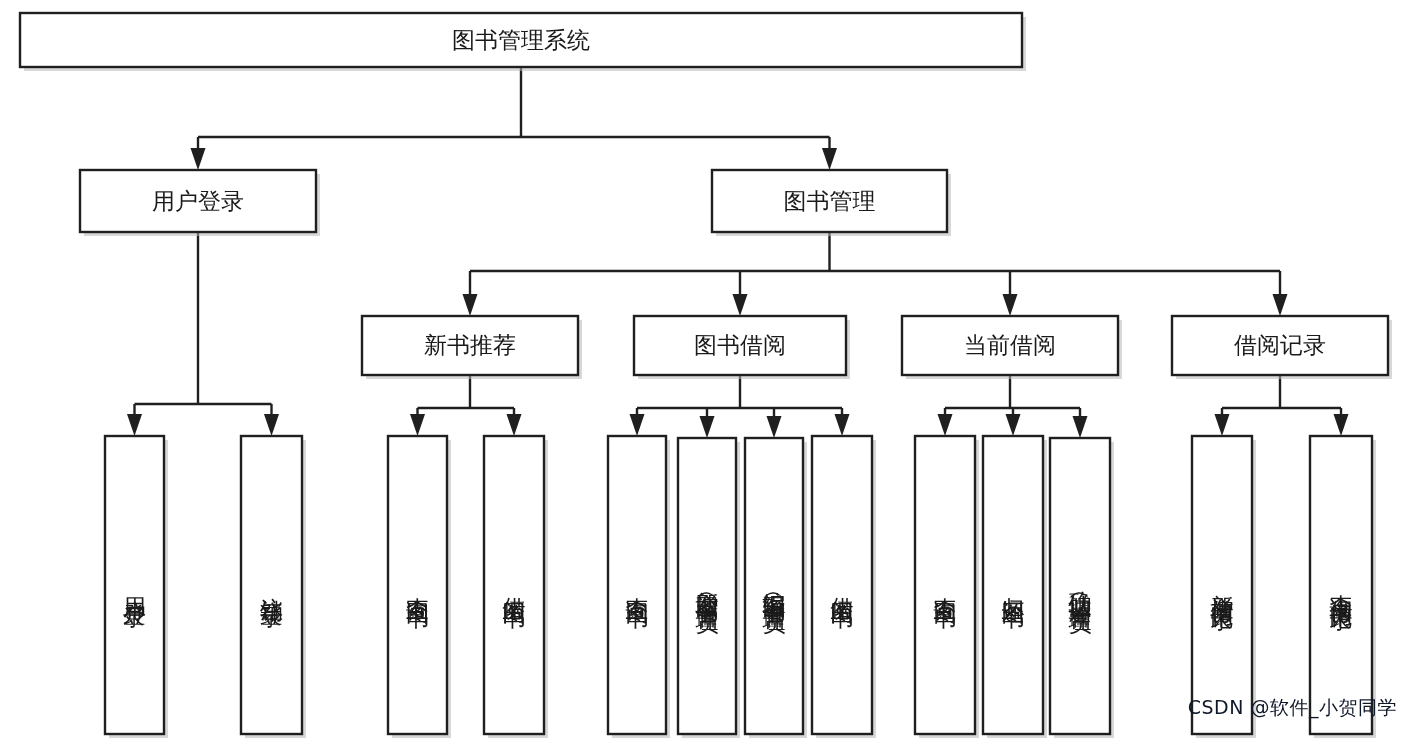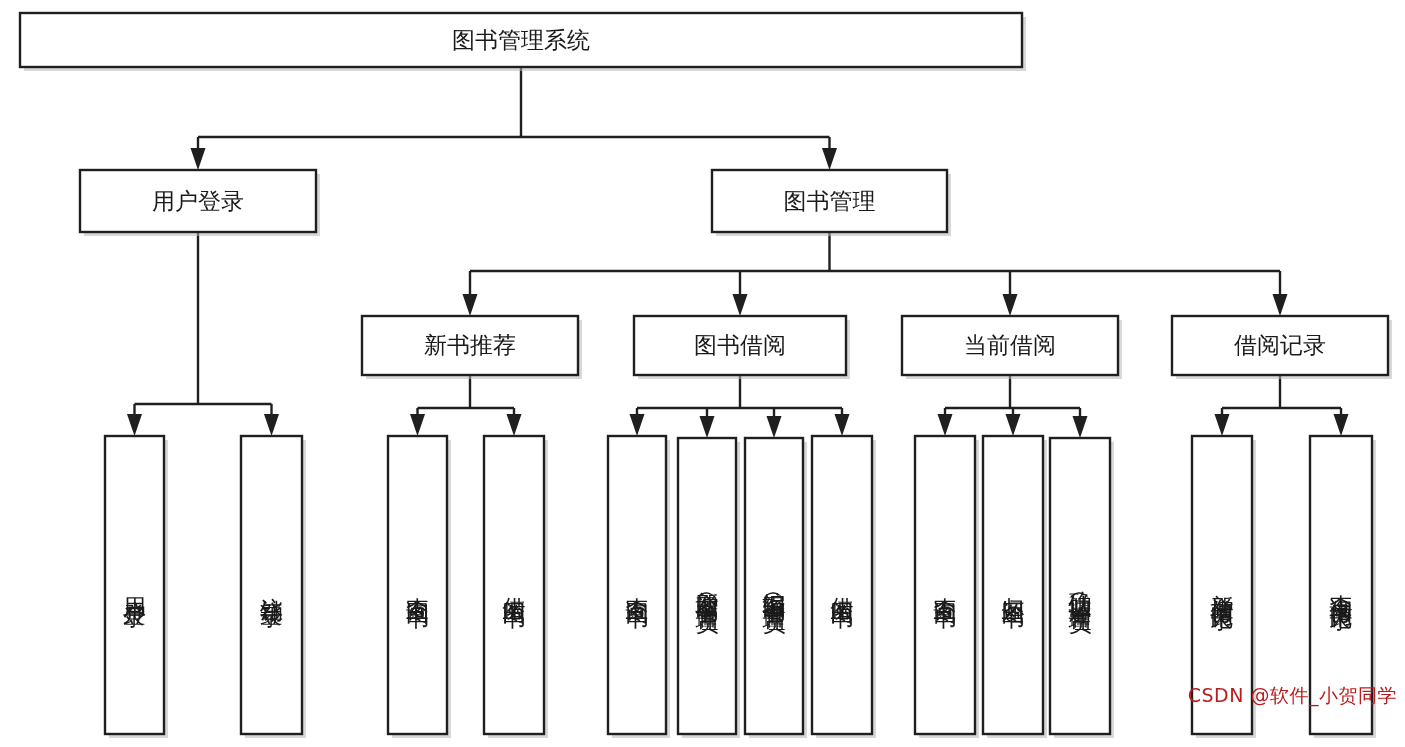--- a/index.html
+++ b/index.html
@@ -66,24 +66,24 @@
     font-family: "DejaVu Sans", "Liberation Sans", sans-serif;
     font-size: 23px;
     line-height: 1;
     letter-spacing: 3px;
     color: #1a1a1a;
     white-space: nowrap;
   }
   #watermark {
     position: absolute;
     right: 8px;
-    bottom: 16px;
+    bottom: 4px;
     font-family: "DejaVu Sans", "Liberation Sans", sans-serif;
     font-size: 19px;
-    color: #b91c1c;
+    color: #0f172a;
     letter-spacing: 0.5px;
     white-space: nowrap;
   }
 </style>
 </head>
 <body>
 
 <div id="diagram-root">
   <svg id="flow-svg" viewBox="0 0 1405 747" preserveAspectRatio="none" xmlns="http://www.w3.org/2000/svg">
     <g id="edges-layer">

